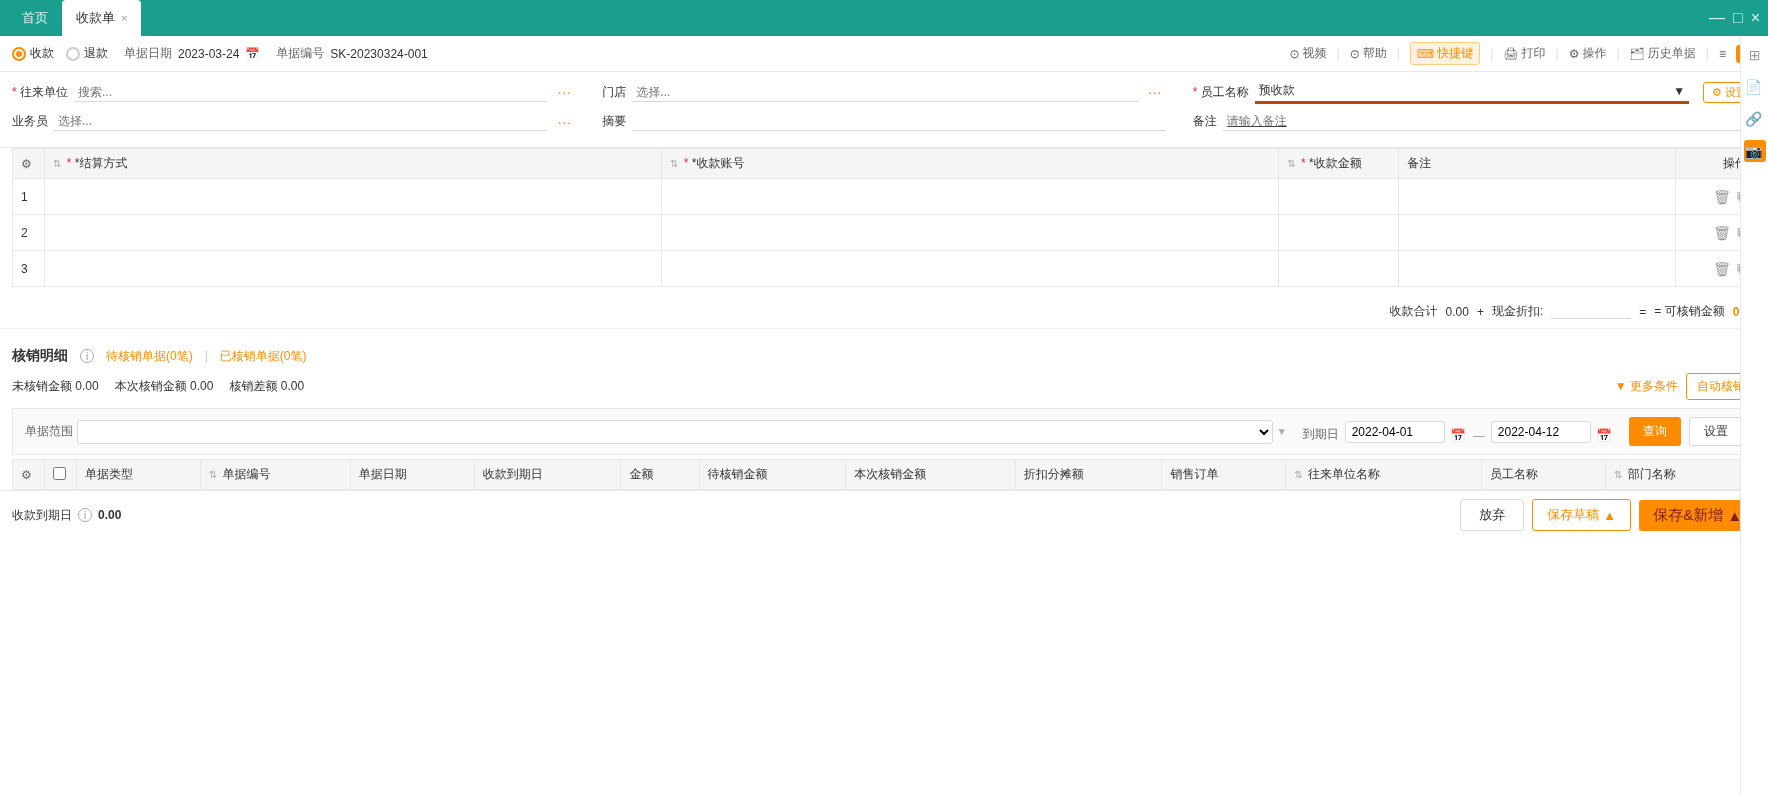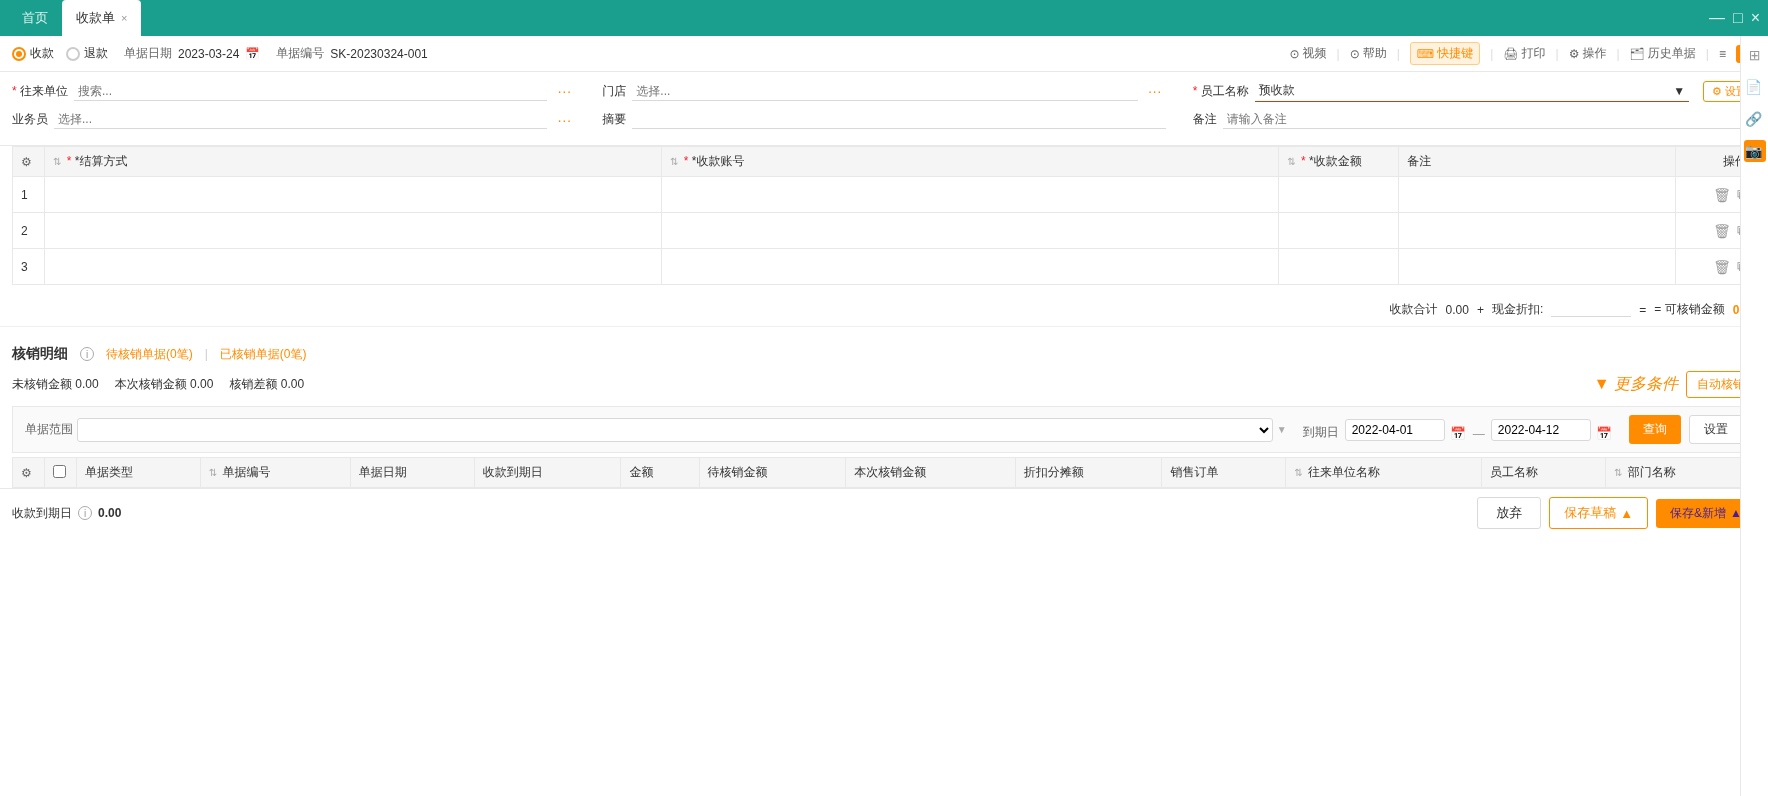--- a/index.html
+++ b/index.html
@@ -229,21 +229,21 @@
 
     .verify-stats {
       display: flex;
       align-items: center;
       gap: 16px;
       margin-bottom: 8px;
       font-size: 12px;
     }
     .verify-stat { color: #333; }
     .verify-stat span { color: #333; }
-    .filter-icon { color: #ff8c00; cursor: pointer; font-size: 16px; font-style: italic; }
+    .filter-icon { color: #ff8c00; cursor: pointer; font-size: 12px; }
     .btn-auto-verify {
       background: #fff;
       border: 1px solid #ff8c00;
       color: #ff8c00;
       border-radius: 3px;
       padding: 4px 10px;
       cursor: pointer;
       font-size: 12px;
     }
 
@@ -355,25 +355,25 @@
       padding: 6px 14px;
       cursor: pointer;
       font-size: 13px;
       display: flex;
       align-items: center;
       gap: 4px;
     }
     .btn-save-new {
       background: #ff8c00;
       border: none;
-      color: #4c1d95;
+      color: #7f1d1d;
       border-radius: 3px;
       padding: 6px 14px;
       cursor: pointer;
-      font-size: 12px;
+      font-size: 15px;
       display: flex;
       align-items: center;
       gap: 4px;
     }
 
     
     .right-sidebar {
       position: fixed;
       right: 0;
       top: 36px;
@@ -502,21 +502,21 @@
       </div>
 
       <div class="form-field" style="flex: 2; margin-left: 16px;">
         <span class="form-label">门店</span>
         <input class="form-input" type="text" style="color: rgb(187, 187, 187);" placeholder="选择...">
         <span class="more-btn">···</span>
       </div>
 
       <div class="form-field" style="flex: 2; margin-left: 16px;">
         <span class="form-label required">员工名称</span>
-        <div class="select-display" style="border-bottom: 1px solid #c2410c; padding: 2px 4px; flex:1;justify-content:center;">
+        <div class="select-display" style="border-bottom: 3px solid #c2410c; padding: 2px 4px; flex:1;justify-content:center;">
           <span>预收款</span>
           <span class="chevron" style="margin-left:auto;">▼</span>
         </div>
         <button class="btn-settings" style="border: 1px solid #ff8c00; color:#ff8c00; border-radius:3px; padding: 2px 8px; background:#fff; cursor:pointer; font-size:11px; margin-left:8px; white-space:nowrap;">
           <span>⚙</span>
           <span>设置</span>
         </button>
       </div>
     </div>
 
@@ -525,21 +525,21 @@
         <span class="form-label">业务员</span>
         <input class="form-input" type="text" style="color: rgb(187, 187, 187);" placeholder="选择...">
         <span class="more-btn">···</span>
       </div>
       <div class="form-field" style="flex: 2; margin-left: 16px;">
         <span class="form-label">摘要</span>
         <input class="form-input" type="text" style="color: rgb(187, 187, 187);">
       </div>
       <div class="form-field" style="flex: 2; margin-left: 16px;">
         <span class="form-label">备注</span>
-        <input class="form-input" type="text" style="color: #404040;" placeholder="请输入备注">
+        <input class="form-input" type="text" style="color: #404040; text-decoration: underline;" placeholder="请输入备注">
       </div>
     </div>
   </div>
 
   <div class="data-table-wrapper">
     <table class="data-table">
       <thead>
         <tr>
           <th style="width:32px;">
             <span class="gear-icon">⚙</span>

